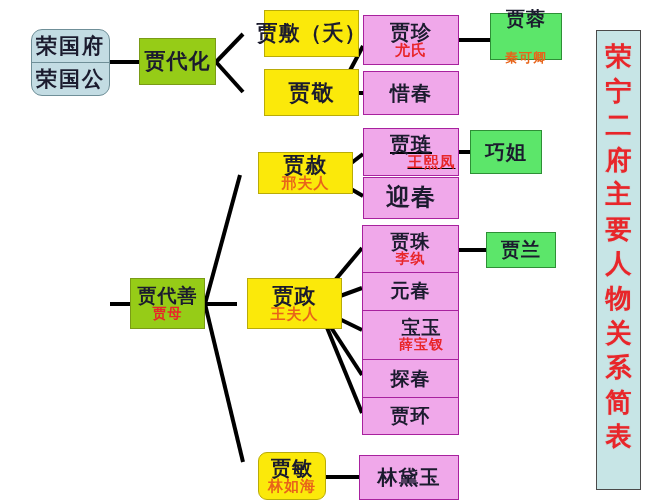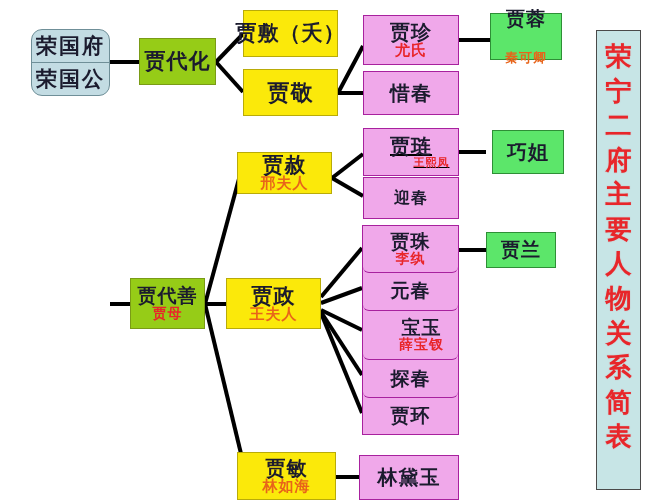--- a/index.html
+++ b/index.html
@@ -38,21 +38,21 @@
     color:#1b1b2e;
     letter-spacing:1px;
     white-space:nowrap;
   }
   .spouse{
     font-weight:bold;
     white-space:nowrap;
     letter-spacing:1px;
   }
   .pal-olive{  background:#96cc17; border-color:#7a9b16; }
-  .pal-yellow{ background:#fbe90a; border-color:#b9ab08; }
+  .pal-yellow{ background:#fbe90a; border-color:#b9ab08;margin-left:21px; }
   .pal-pink{   background:#f0a8ea; border-color:#a8219e; }
   .pal-green{  background:#5ce66a; border-color:#2e8f36;gap:22px; }
 
   .sp-red{    color:#e8262a; }
   .sp-orange{ color:#e8641a; }
 
   
   .house{
     position:absolute;
     box-sizing:border-box;
@@ -85,21 +85,20 @@
     z-index:3;
   }
   .stack .srow{
     flex:1 1 auto;
     display:flex;
     flex-direction:column;
     align-items:center;
     justify-content:center;
     border-bottom:1px solid #a8219e;
     line-height:1.05;
-    border-radius:6px;
   }
   .stack .srow:last-child{ border-bottom:none; }
 
   
   #title-banner{
     position:absolute;
     box-sizing:border-box;
     background:#c7e5e6;
     border:1px solid #4a4a4a;
     display:flex;
@@ -185,49 +184,49 @@
   <div class="node pal-yellow" style="left:237px; top:152px; width:95px; height:42px;">
     <span class="name" style="font-size:21px;">贾赦</span>
     <span class="spouse sp-orange" style="font-size:15px;">邢夫人</span>
   </div>
 
   <div class="node pal-yellow" style="left:226px; top:278px; width:95px; height:51px;">
     <span class="name" style="font-size:21px;">贾政</span>
     <span class="spouse sp-orange" style="font-size:15px;">王夫人</span>
   </div>
 
-  <div class="node pal-yellow" style="left:237px; top:452px; width:99px; height:48px;">
+  <div class="node pal-yellow" style="left:237px; top:452px; width:68px; height:48px;border-radius:9px;">
     <span class="name" style="font-size:20px;">贾敏</span>
     <span class="spouse sp-orange" style="font-size:15px;">林如海</span>
   </div>
 
   <div class="node pal-pink" style="left:363px; top:15px; width:96px; height:50px;">
     <span class="name" style="font-size:20px;">贾珍</span>
     <span class="spouse sp-red" style="font-size:15px;">尤氏</span>
   </div>
 
   <div class="node pal-pink" style="left:363px; top:71px; width:96px; height:44px;">
     <span class="name" style="font-size:20px;">惜春</span>
   </div>
 
   <div class="node pal-green" style="left:490px; top:13px; width:72px; height:47px;">
     <span class="name" style="font-size:19px;">贾蓉</span>
     <span class="spouse sp-orange" style="font-size:13px;">秦可卿</span>
   </div>
 
   <div class="node pal-pink" style="left:363px; top:128px; width:96px; height:48px;text-decoration:underline;">
     <span class="name" style="font-size:20px;">贾琏</span>
-    <span class="spouse sp-red" style="font-size:11px;margin-left:41px;">王熙凤</span>
+    <span class="spouse sp-red" style="font-size:15px;margin-left:41px;">王熙凤</span>
   </div>
 
   <div class="node pal-pink" style="left:363px; top:177px; width:96px; height:42px;">
-    <span class="name" style="font-size:16px;">迎春</span>
-  </div>
-
-  <div class="node pal-green" style="left:492px; top:130px; width:72px; height:44px;">
+    <span class="name" style="font-size:24px;">迎春</span>
+  </div>
+
+  <div class="node pal-green" style="left:470px; top:130px; width:72px; height:44px;">
     <span class="name" style="font-size:20px;">巧姐</span>
   </div>
 
   <div class="stack" style="left:362px; top:225px; width:97px; height:210px;">
 
     <div class="srow" style="height:47px;">
       <span class="name" style="font-size:19px;">贾珠</span>
       <span class="spouse sp-red" style="font-size:14px;">李纨</span>
     </div>
 

